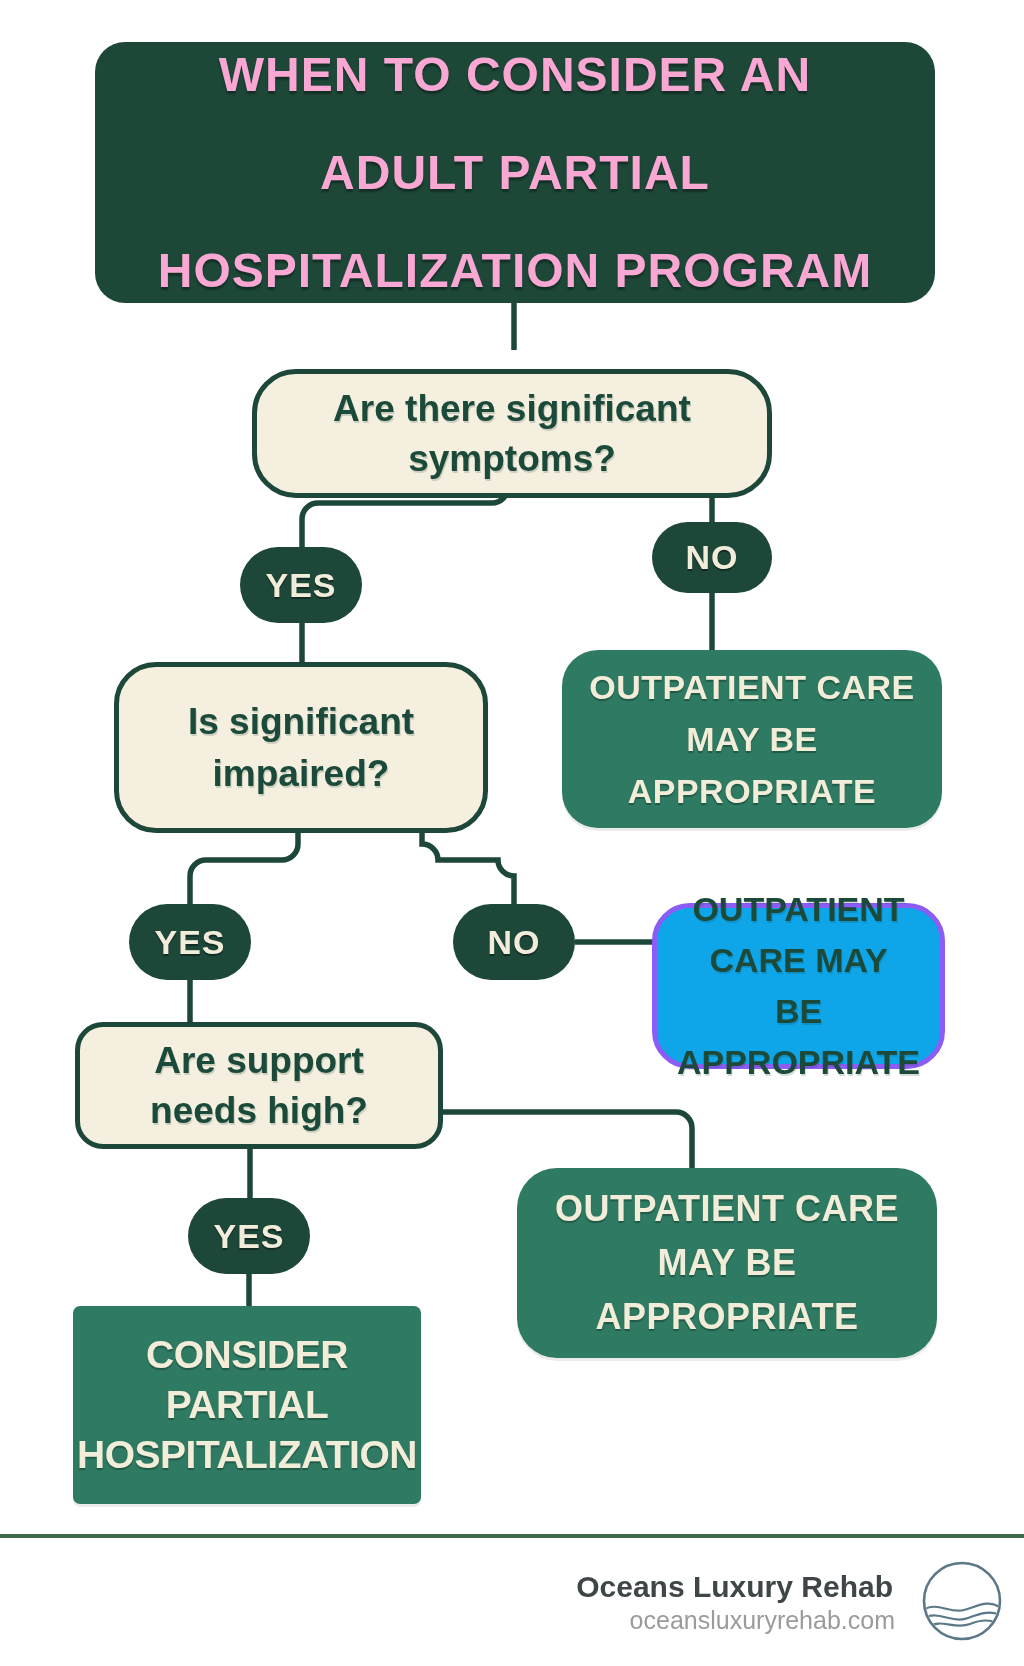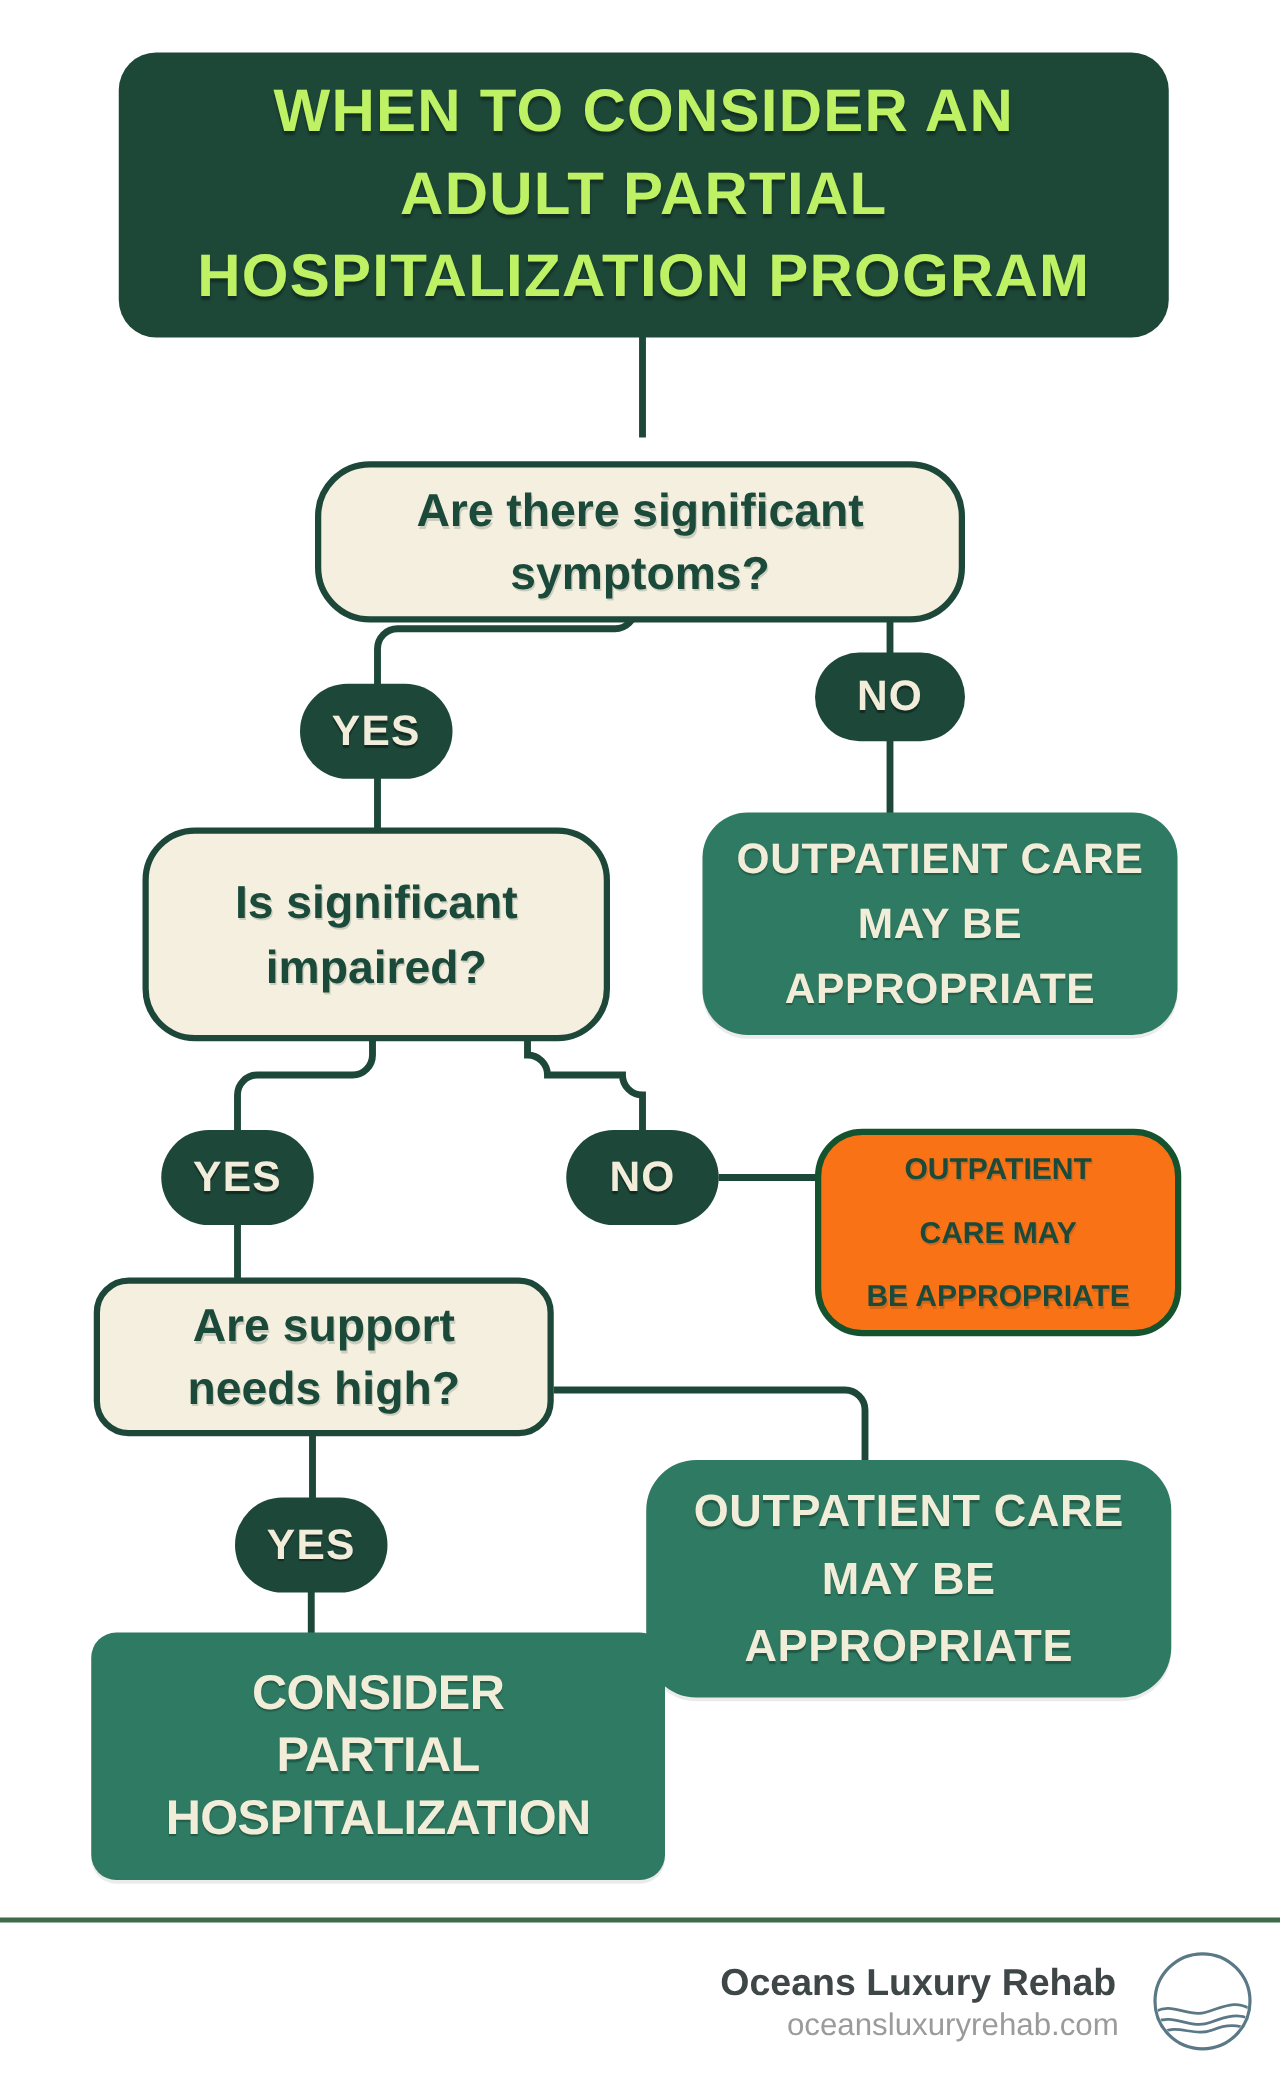--- a/index.html
+++ b/index.html
@@ -3,23 +3,24 @@
 <meta charset="utf-8">
 <style>
   html,body{margin:0;padding:0;background:#ffffff;}
   #canvas{
     position:relative;width:1024px;height:1666px;background:#ffffff;overflow:hidden;
     font-family:"Liberation Sans",sans-serif;
   }
   svg.connectors{position:absolute;left:0;top:0;z-index:1;}
   .node{position:absolute;z-index:2;display:flex;flex-direction:column;align-items:center;justify-content:center;text-align:center;box-sizing:border-box;}
   .title-box{
-    left:95px;top:42px;width:840px;height:228px;background:#1d4838;border-radius:30px;
-    color:#bef264;font-weight:700;font-size:48px;line-height:66px;letter-spacing:1px;
+    left:95px;top:42px;width:840px;height:261px;background:#1d4838;border-radius:30px;
+    color:#f9a8d4;font-weight:700;font-size:48px;line-height:66px;letter-spacing:1px;
     text-shadow:0 3px 2px rgba(0,0,0,0.35);
+    gap:32px;
   }
   .q-box{
     background:#f4efde;border:5px solid #1d4839;color:#1c4a3a;font-weight:700;
     text-shadow:1px 2px 0 rgba(15,56,42,0.18);
   }
   .q1{left:252px;top:369px;width:520px;height:129px;border-radius:44px;font-size:37px;line-height:50px;}
   .q2{left:114px;top:662px;width:374px;height:171px;border-radius:42px;font-size:37px;line-height:52px;}
   .q3{left:75px;top:1022px;width:368px;height:127px;border-radius:28px;font-size:37px;line-height:50px;}
   .pill{
     background:#1d4839;color:#f2edda;font-weight:700;font-size:34px;letter-spacing:1px;
@@ -30,25 +31,25 @@
   .pill-yes2{left:129px;top:904px;width:122px;height:76px;}
   .pill-no2{left:453px;top:904px;width:122px;height:76px;}
   .pill-yes3{left:188px;top:1198px;width:122px;height:76px;}
   .green-box{
     background:#2e7a63;color:#f2edd8;font-weight:700;border-radius:36px;
     text-shadow:0 2px 1px rgba(10,30,20,0.35);box-shadow:0 3px 0 rgba(0,0,0,0.08);
   }
   .out1{left:562px;top:650px;width:380px;height:178px;font-size:34px;line-height:52px;letter-spacing:0.5px;}
   .out2{
     left:652px;top:903px;width:293px;height:166px;border-radius:38px;
-    background:#f97316;border:5px solid #14532d;color:#1c4a3a;font-weight:700;
-    font-size:24px;line-height:51px;text-shadow:1px 2px 0 rgba(15,56,42,0.18);
+    background:#0ea5e9;border:5px solid #8b5cf6;color:#1c4a3a;font-weight:700;
+    font-size:34px;line-height:51px;text-shadow:1px 2px 0 rgba(15,56,42,0.18);
   }
   .out3{left:517px;top:1168px;width:420px;height:190px;border-radius:40px;font-size:36px;line-height:54px;letter-spacing:0.5px;}
-  .final-box{left:73px;top:1306px;width:459px;height:198px;border-radius:20px;font-size:39px;line-height:50px;letter-spacing:-0.5px;}
+  .final-box{left:73px;top:1306px;width:348px;height:198px;border-radius:7px;font-size:39px;line-height:50px;letter-spacing:-0.5px;}
   .footer-rule{position:absolute;left:0;top:1534px;width:1024px;height:4px;background:#3d6b4b;z-index:2;}
   .brand{
     position:absolute;top:1572px;right:131px;text-align:left;z-index:2;
     color:#3f4648;font-weight:700;font-size:30px;line-height:30px;
   }
   .website{
     position:absolute;top:1606px;right:129px;text-align:right;z-index:2;
     color:#9b9b9b;font-weight:400;font-size:25px;line-height:28px;
   }
   .logo{position:absolute;left:922px;top:1561px;width:80px;height:80px;z-index:2;}

